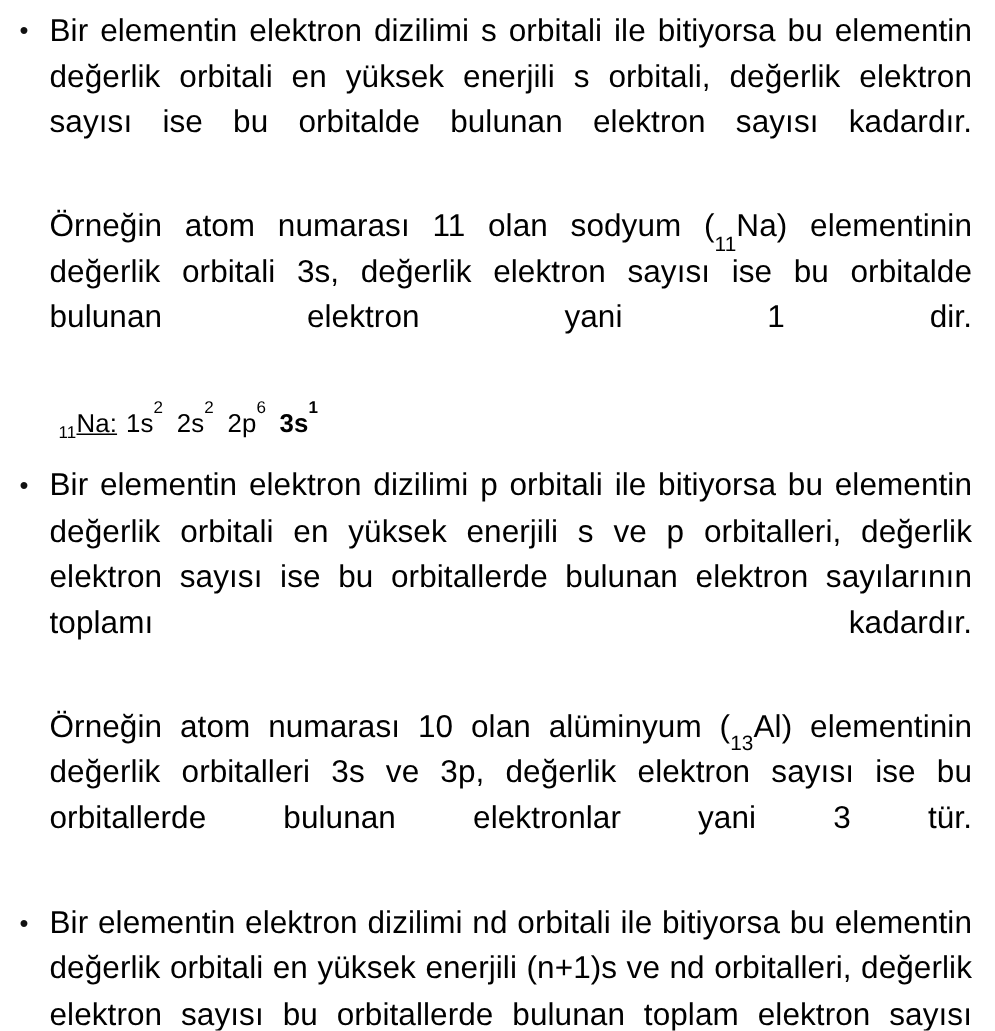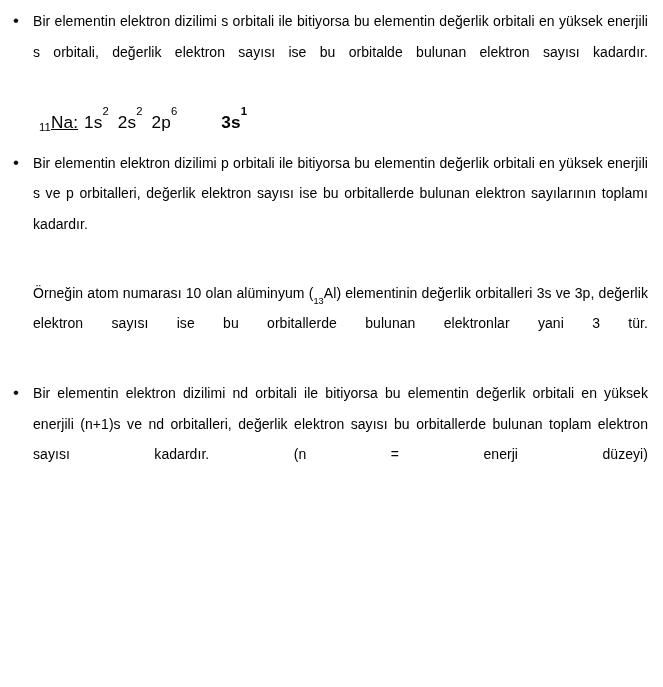--- a/index.html
+++ b/index.html
@@ -36,21 +36,21 @@
     width: 12px;
     font-size: 17px;
     line-height: 30.5px;
     text-align: left;
     color: #111111;
   }
 
   
   .para {
     margin: 0;
-    font-size: 14px;
+    font-size: 21px;
     line-height: 30.5px;
     text-align: justify;
     text-justify: inter-word;
     letter-spacing: 0.05px;
     word-spacing: 0.2px;
     hyphens: manual;
   }
 
   .para.lead {
     text-align: justify;
@@ -77,21 +77,20 @@
     letter-spacing: 0.1px;
   }
 
   .formula .orb {
     margin-right: 9px;
   }
   .formula .orb:last-child { margin-right: 0; }
 
   .formula .orb.valence {
     font-weight: bold;
-    margin-left: 35px;
   }
 
   sub, sup {
     font-size: 0.66em;
     line-height: 0;
     position: relative;
   }
   sub { bottom: -0.32em; }
   sup { top: -0.52em; }
 
@@ -109,20 +108,21 @@
   }
 </style>
 </head>
 <body>
 
 <div class="page">
   <div id="bullet-container">
       <div class="bullet-block">
         <span class="bullet-marker">•</span>
         <p class="para lead">Bir elementin elektron dizilimi s orbitali ile bitiyorsa bu elementin değerlik orbitali en yüksek enerjili s orbitali, değerlik elektron sayısı ise bu orbitalde bulunan elektron sayısı kadardır.</p>
+        <p class="para example"><span>Örneğin atom numarası 11 olan sodyum (</span><sub>11</sub><span>Na</span><span>) elementinin değerlik orbitali 3s, değerlik elektron sayısı ise bu orbitalde bulunan elektron yani 1 dir.</span></p>
         <div class="formula"><span class="znum">11</span><span class="elem-label">Na:</span><span class="orb"><span>1s</span><sup>2</sup></span><span class="orb"><span>2s</span><sup>2</sup></span><span class="orb"><span>2p</span><sup>6</sup></span><span class="orb valence"><span>3s</span><sup>1</sup></span></div>
       </div>
       <div class="bullet-block">
         <span class="bullet-marker">•</span>
         <p class="para lead">Bir elementin elektron dizilimi p orbitali ile bitiyorsa bu elementin değerlik orbitali en yüksek enerjili s ve p orbitalleri, değerlik elektron sayısı ise bu orbitallerde bulunan elektron sayılarının toplamı kadardır.</p>
         <p class="para example"><span>Örneğin atom numarası 10 olan alüminyum (</span><sub>13</sub><span>Al</span><span>) elementinin değerlik orbitalleri 3s ve 3p, değerlik elektron sayısı ise bu orbitallerde bulunan elektronlar yani 3 tür.</span></p>
       </div>
       <div class="bullet-block">
         <span class="bullet-marker">•</span>
         <p class="para lead">Bir elementin elektron dizilimi nd orbitali ile bitiyorsa bu elementin değerlik orbitali en yüksek enerjili (n+1)s ve nd orbitalleri, değerlik elektron sayısı bu orbitallerde bulunan toplam elektron sayısı kadardır. (n = enerji düzeyi)</p>

